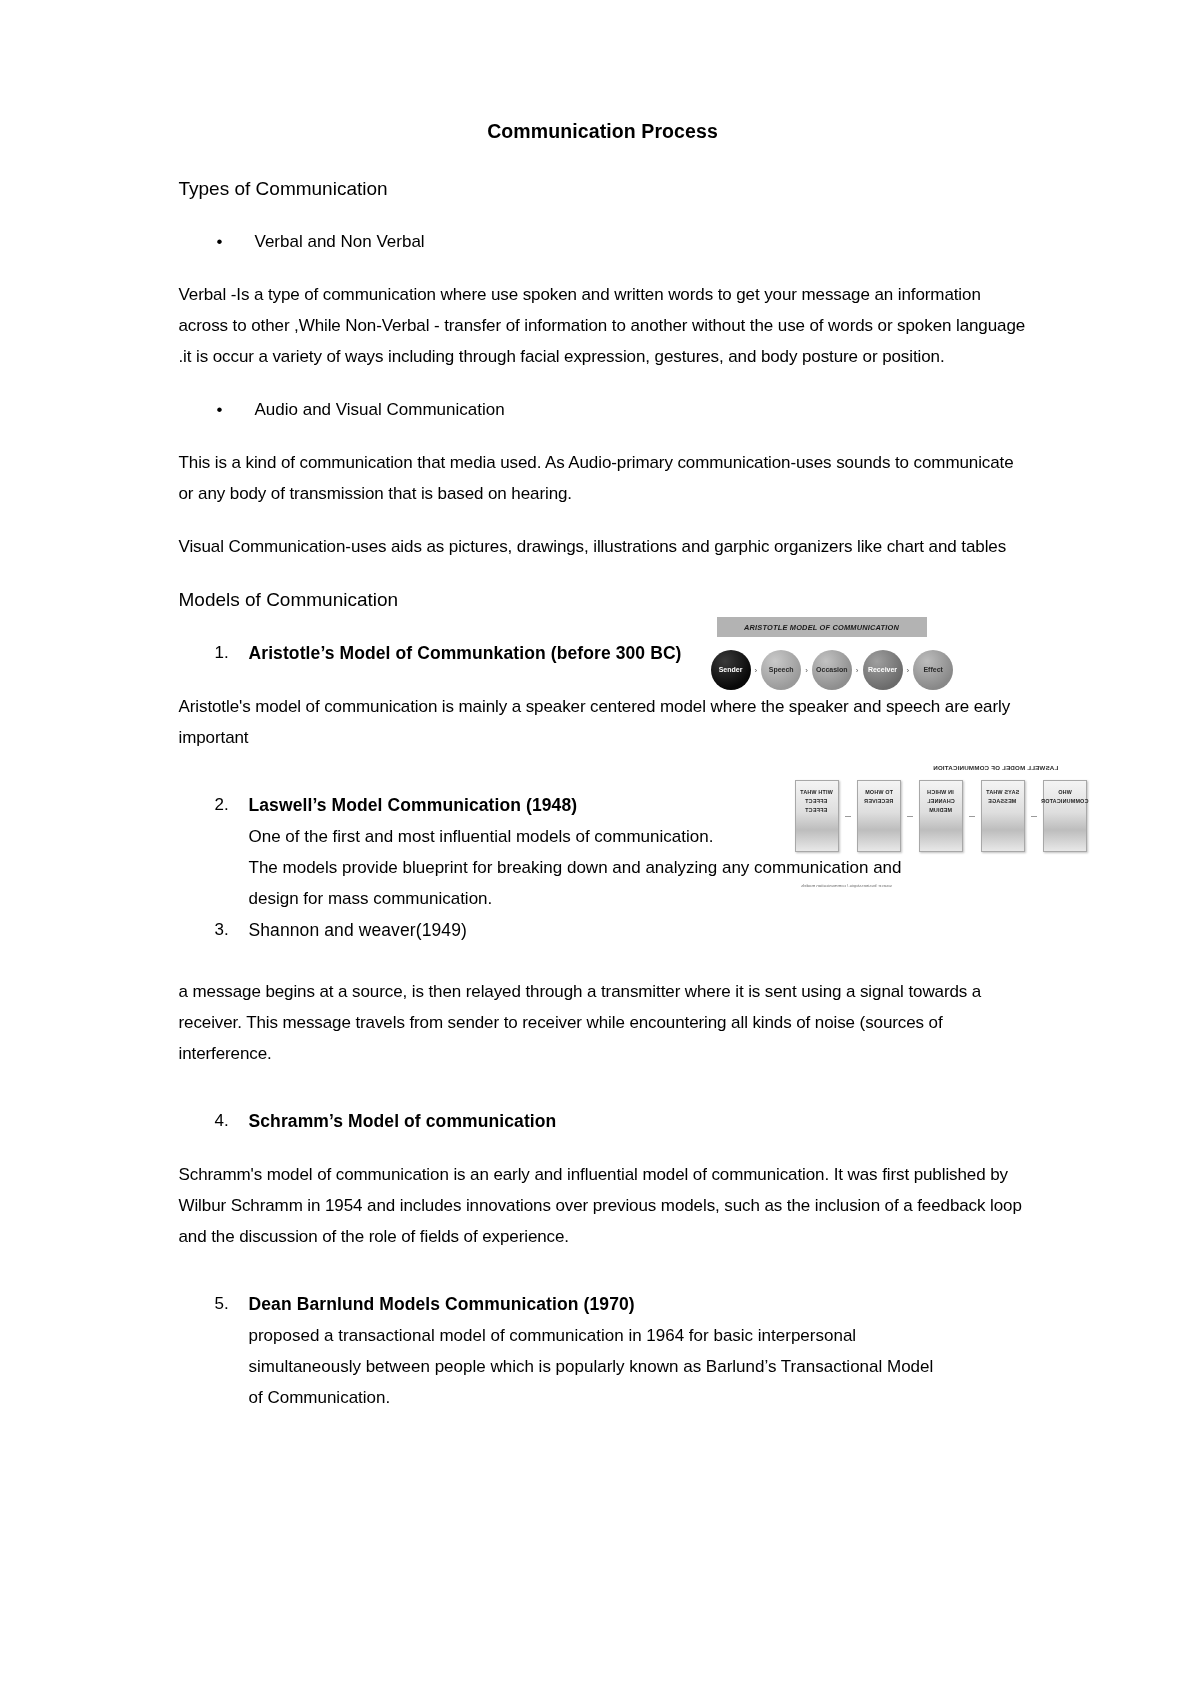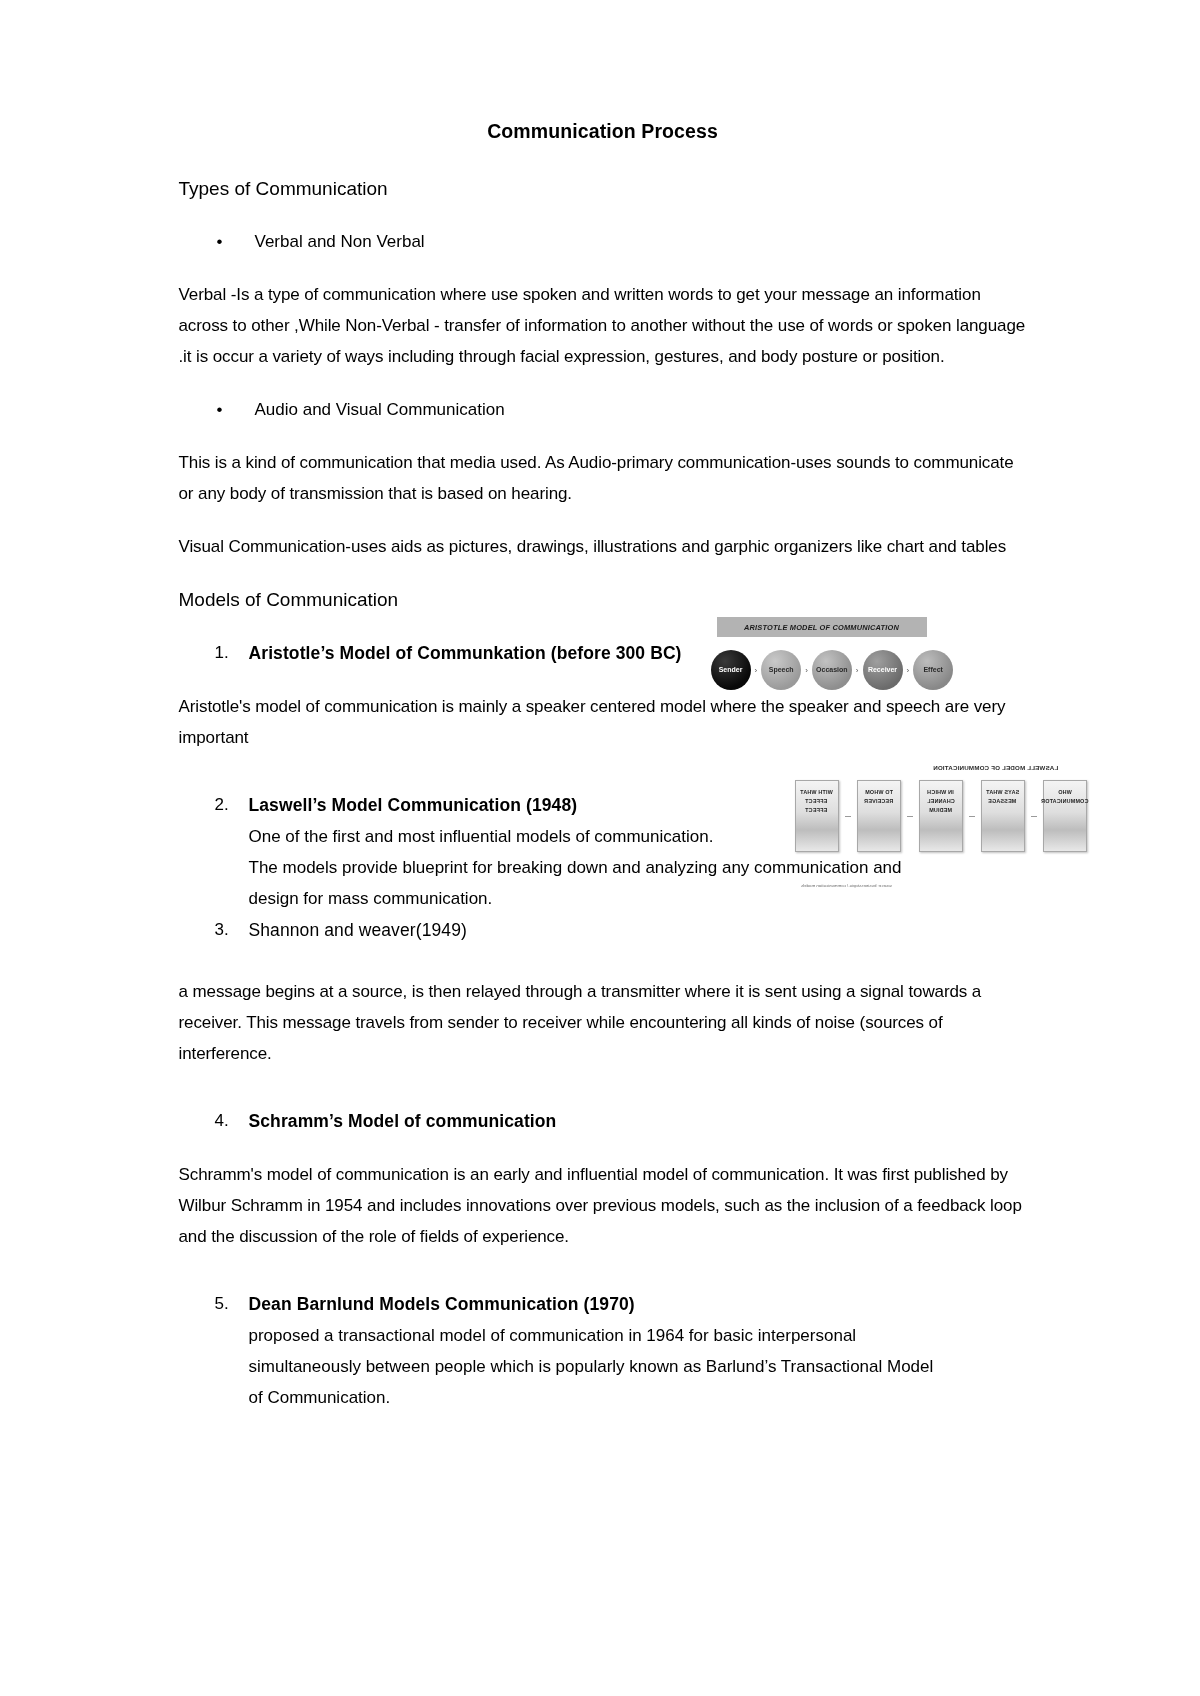--- a/index.html
+++ b/index.html
@@ -256,21 +256,21 @@
 
     <ol class="models">
 
       <li>
         <span class="num">1.</span>
         <div class="model-head">Aristotle’s Model of Communkation (before 300 BC)</div>
       </li>
     </ol>
 
     <div class="spacer-md"></div>
-    <p class="body">Aristotle's model of communication is mainly a speaker centered model where the speaker and speech are very important</p>
+    <p class="body">Aristotle's model of communication is mainly a speaker centered model where the speaker and speech are early important</p>
 
     <div class="spacer-sm"></div>
 
     <ol class="models">
       <li>
         <span class="num">2.</span>
         <div class="model-head">Laswell’s Model Communication (1948)</div>
         <div class="model-sub">One of the first and most influential models of communication.</div>
         <div class="model-sub">The models provide blueprint for breaking down and analyzing any communication and</div>
         <div class="model-sub">design for mass communication.</div>

